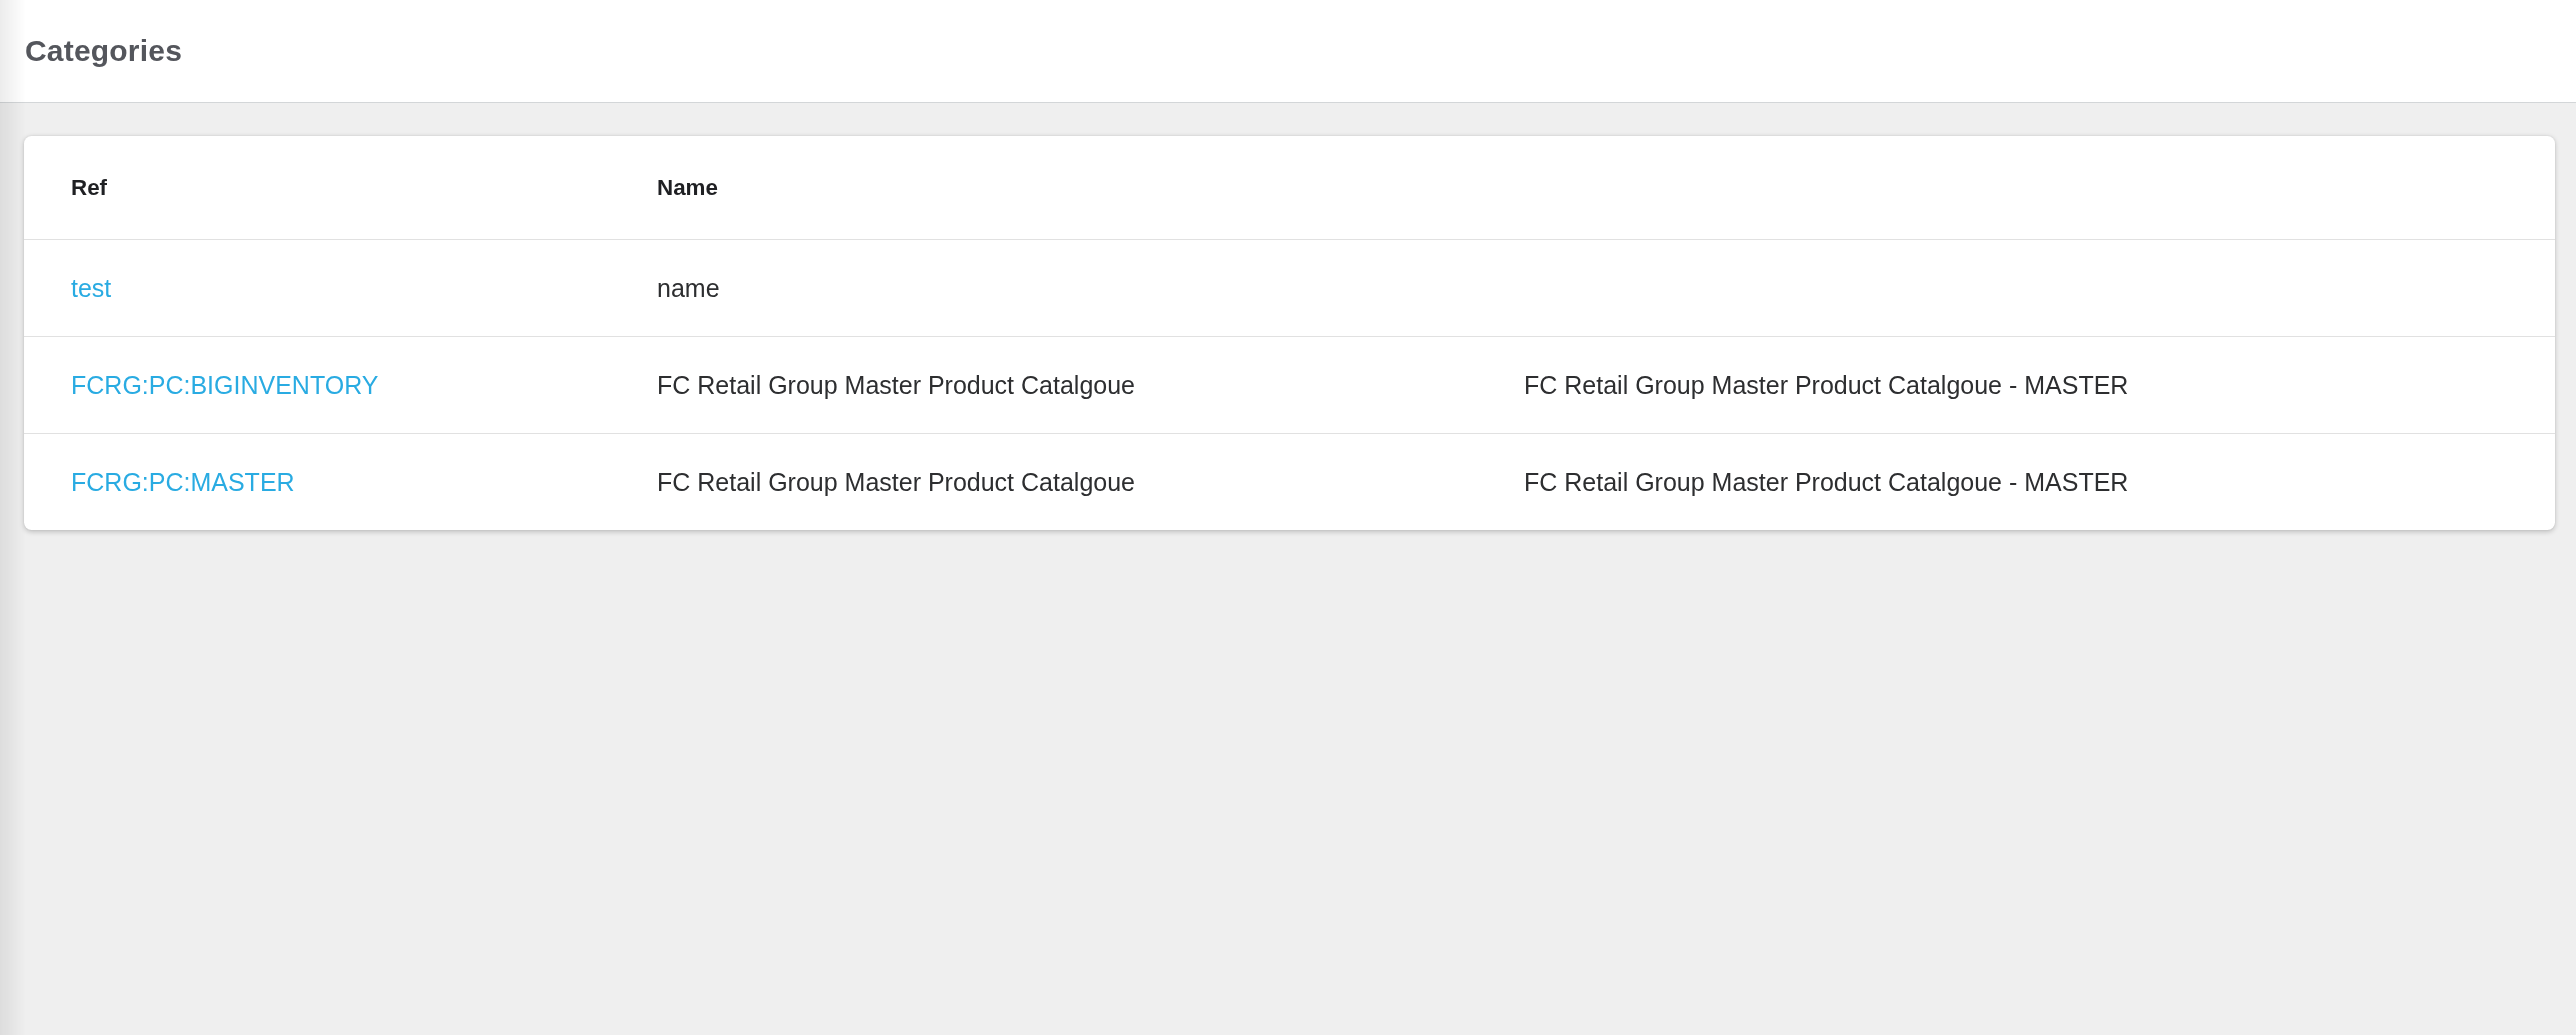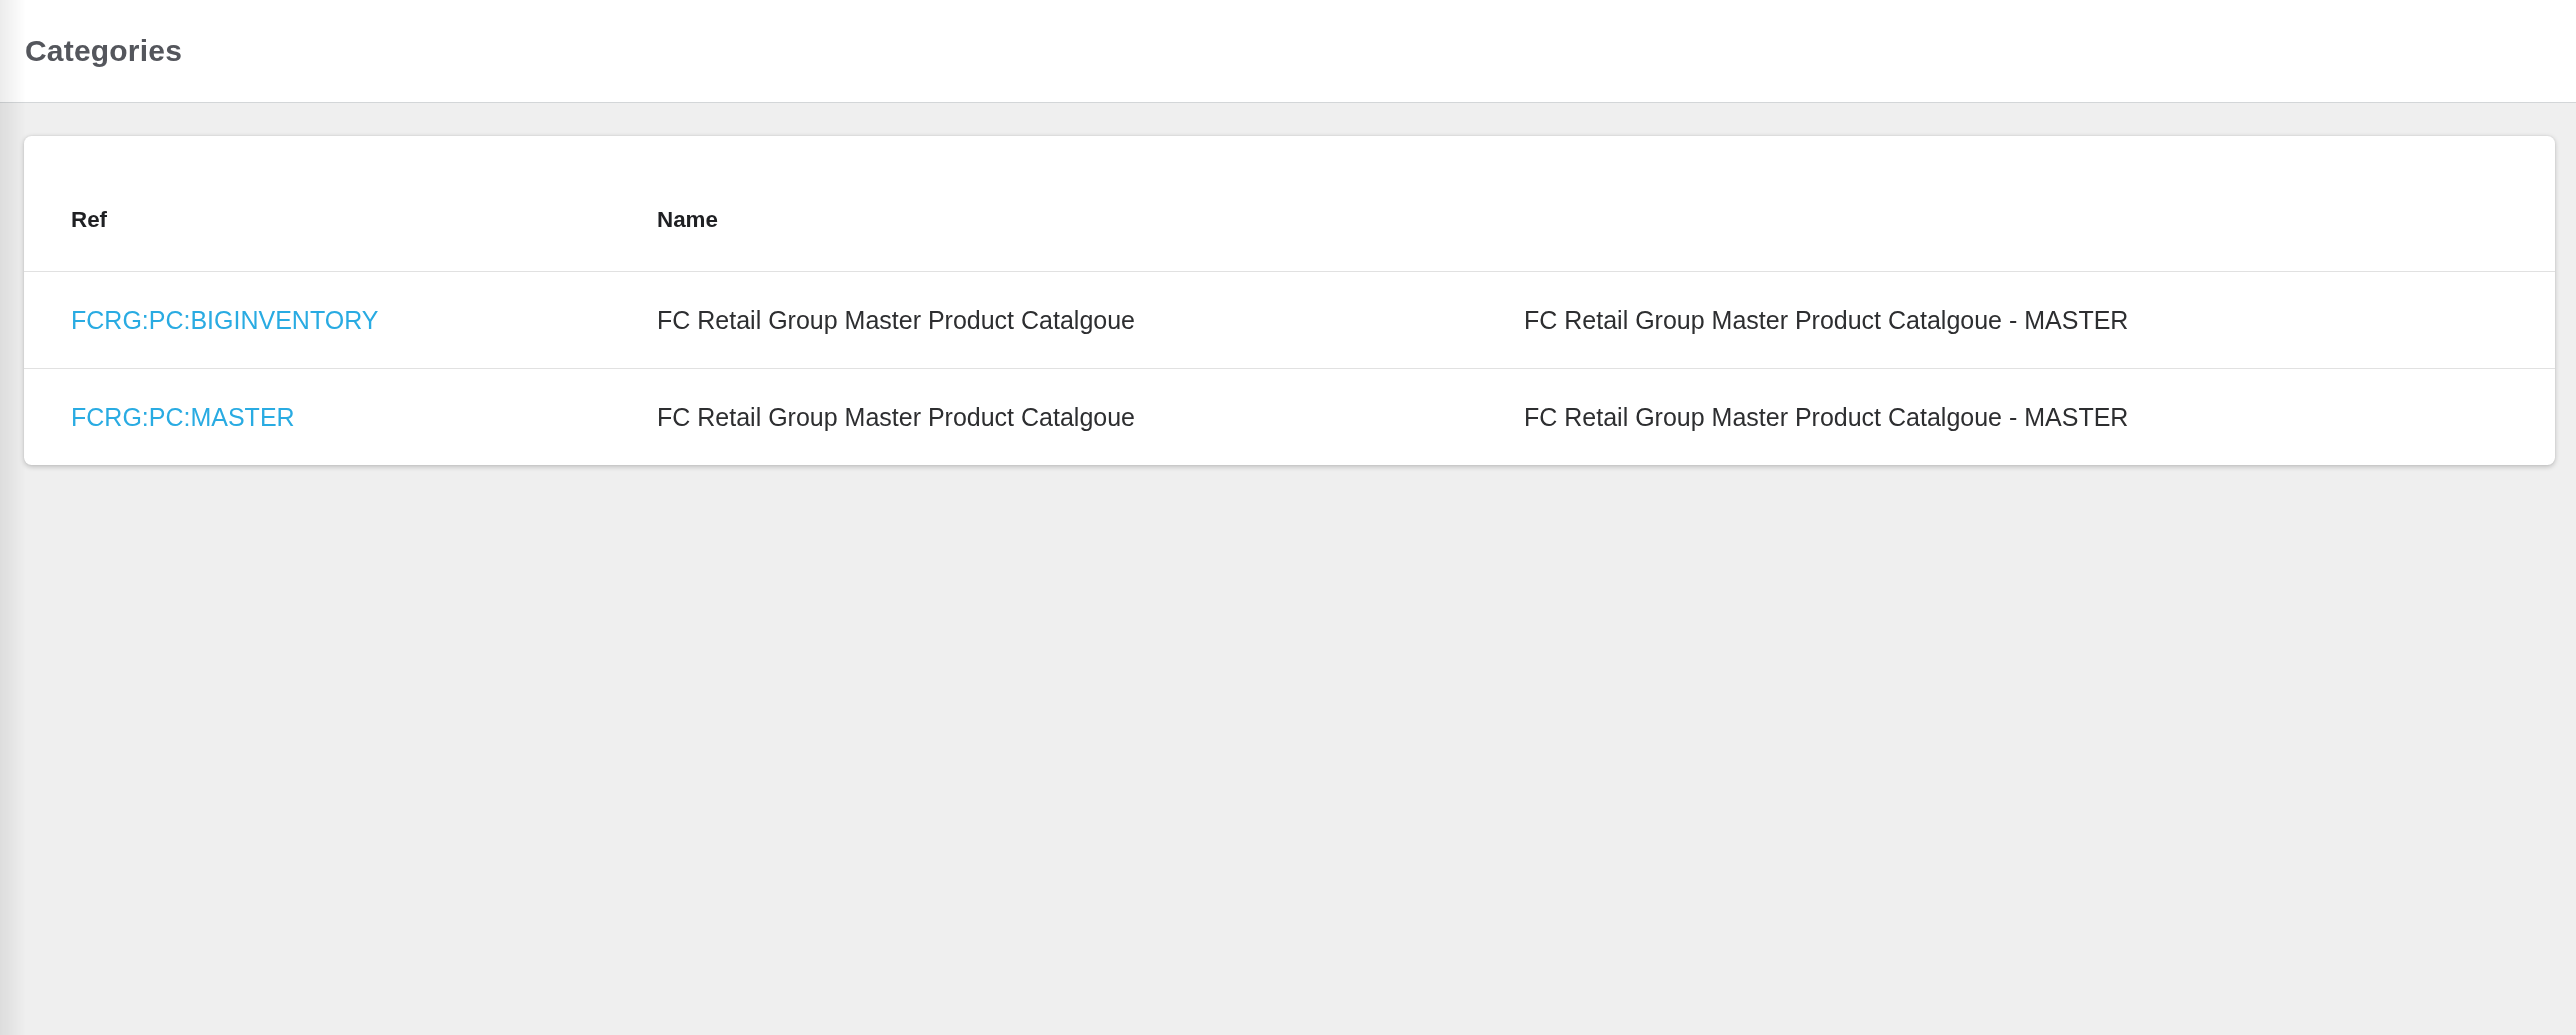--- a/index.html
+++ b/index.html
@@ -43,21 +43,21 @@
     padding: 33px 20.6px 0 24px;
   }
 
   .card {
     background: #ffffff;
     border-radius: 7.5px;
     box-shadow: 0 1.9px 5.6px rgba(0,0,0,0.20), 0 0 1.9px rgba(0,0,0,0.08);
     overflow: hidden;
   }
 
-  .table { width: 100%; margin-top: 32px; }
+  .table { width: 100%; }
 
   .tr {
     display: grid;
     grid-template-columns: 586px 867px 1fr;
     align-items: center;
     padding-left: 47px;
   }
   .thead-row { height: 103px; }
   .data-row  { height: 97px; border-top: 1.9px solid #e1e1e1; }
 
@@ -89,20 +89,25 @@
 
 <main class="content">
   <section class="card">
     <div class="table">
 
       <div class="tr thead-row">
         <span class="th">Ref</span>
         <span class="th">Name</span>
       </div>
 
+      <div class="tr data-row">
+        <a class="ref-link">test</a>
+        <span class="td">name</span>
+        <span class="td"></span>
+      </div>
 
       <div class="tr data-row">
         <a class="ref-link">FCRG:PC:BIGINVENTORY</a>
         <span class="td">FC Retail Group Master Product Catalgoue</span>
         <span class="td">FC Retail Group Master Product Catalgoue - MASTER</span>
       </div>
 
       <div class="tr data-row">
         <a class="ref-link">FCRG:PC:MASTER</a>
         <span class="td">FC Retail Group Master Product Catalgoue</span>

